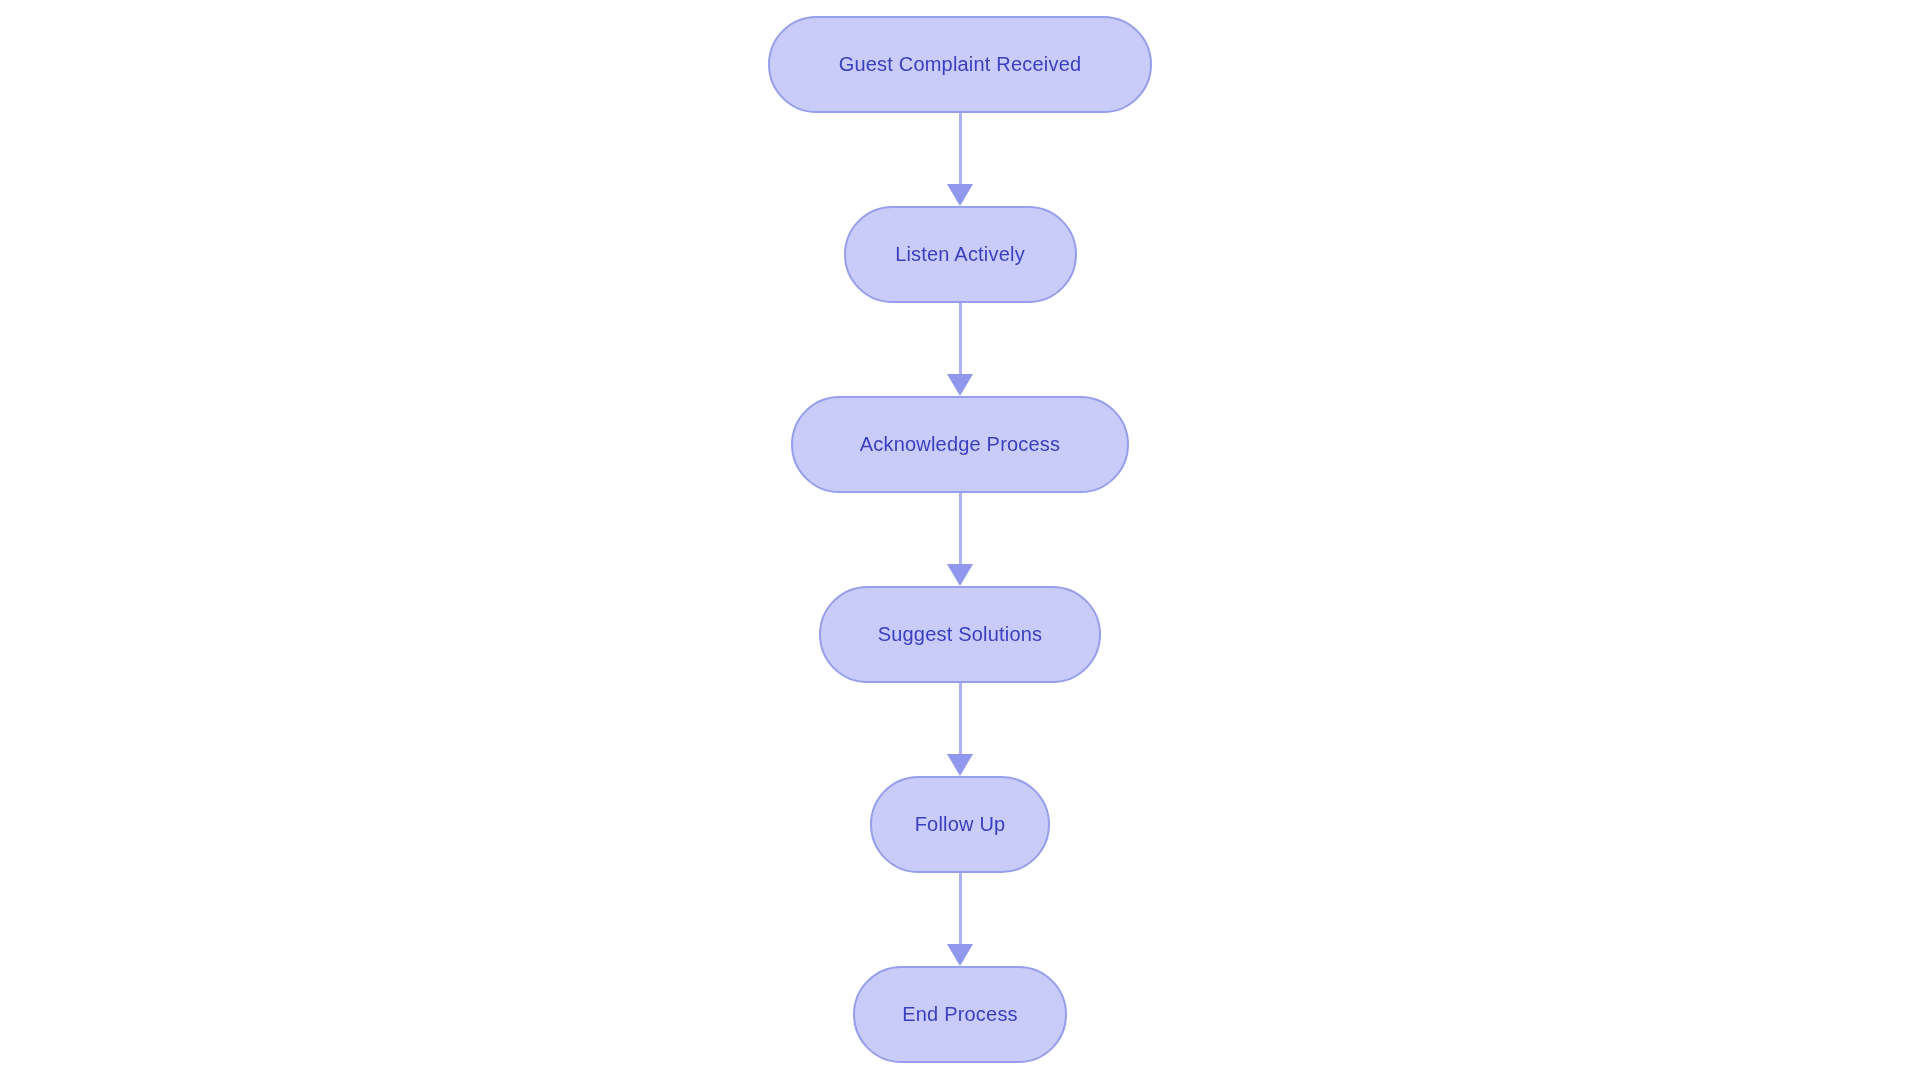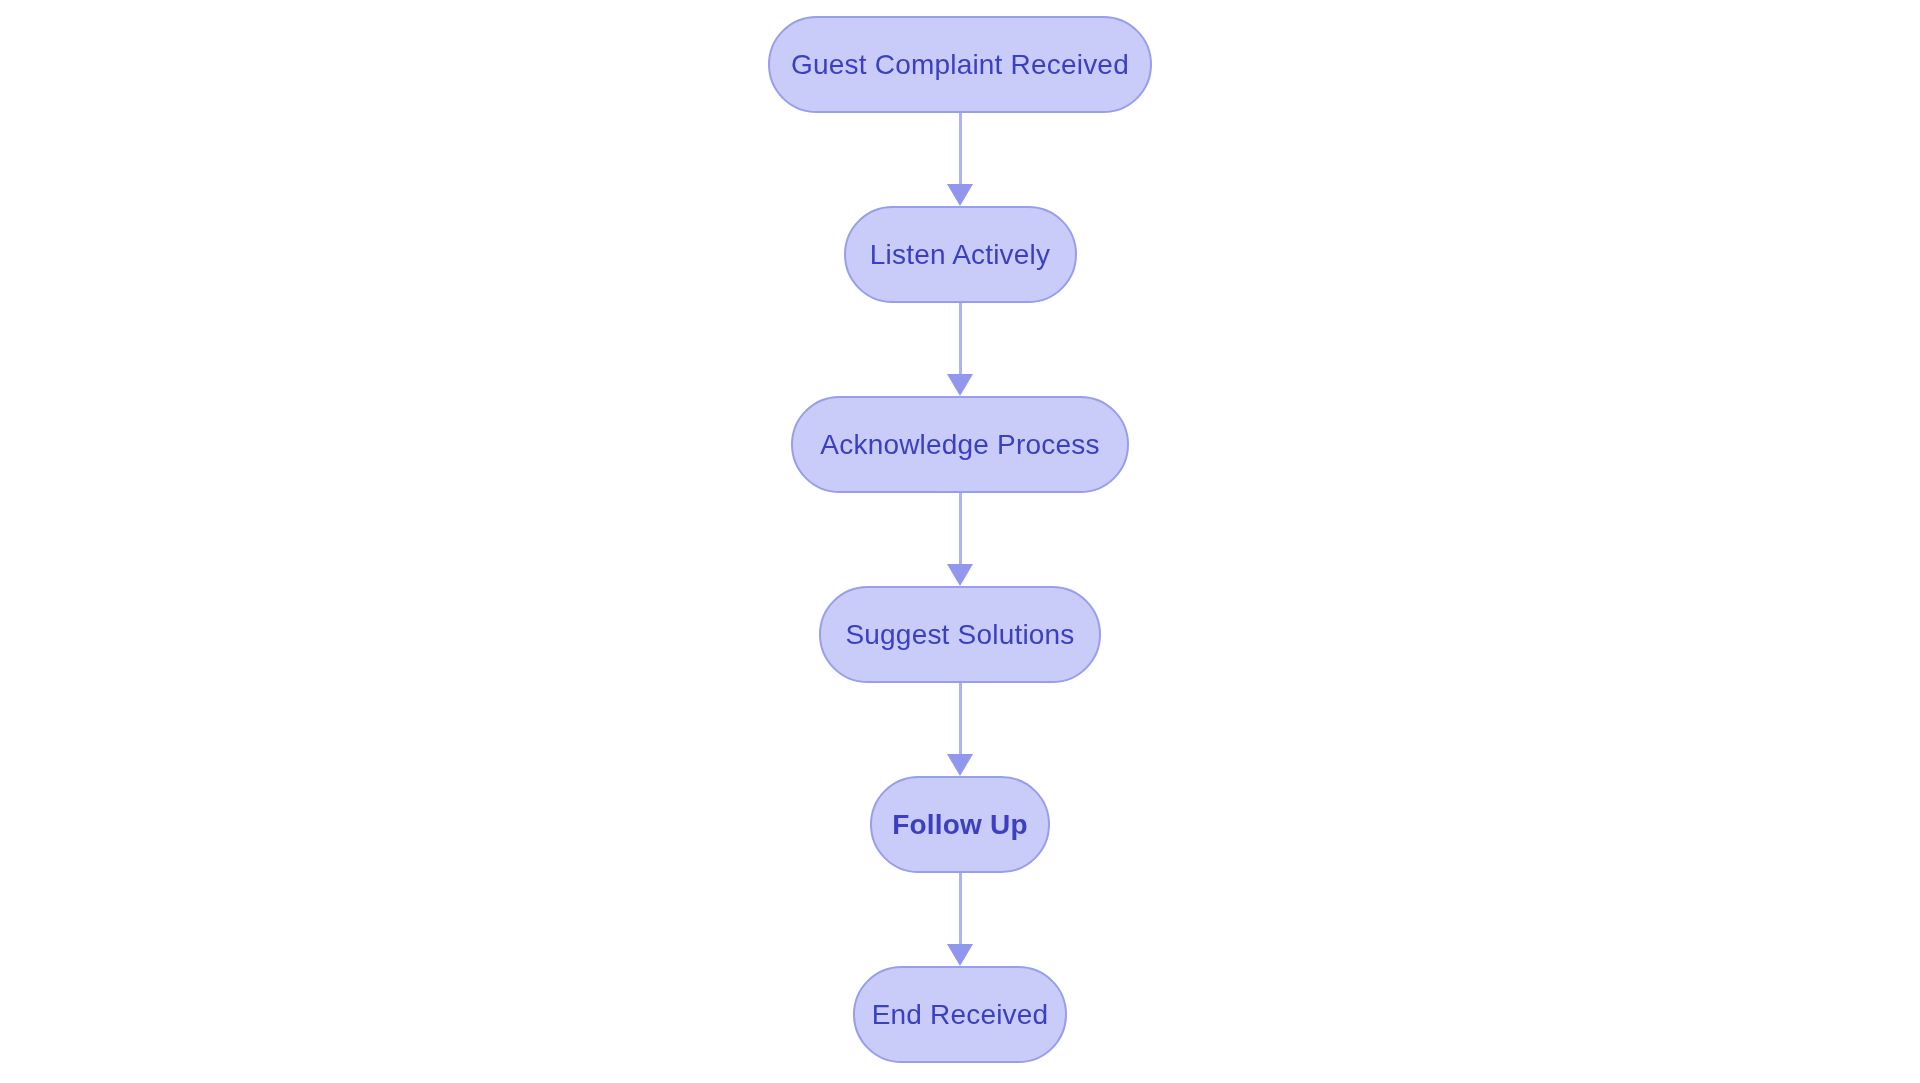--- a/index.html
+++ b/index.html
@@ -28,33 +28,33 @@
     display: flex;
     flex-direction: column;
     align-items: center;
   }
   .node {
     height: 97px;
     border-radius: 49px;
     background: var(--node-fill);
     border: 2px solid var(--node-border);
     color: var(--node-text);
-    font-size: 28px;
+    font-size: 20px;
     letter-spacing: 0.2px;
     display: flex;
     align-items: center;
     justify-content: center;
     text-align: center;
     flex: 0 0 auto;
   }
   .node-1 { width: 384px; }
   .node-2 { width: 233px; text-align: right; }
   .node-3 { width: 338px; }
   .node-4 { width: 282px; }
-  .node-5 { width: 180px; font-weight: bold; }
+  .node-5 { width: 180px; }
   .node-6 { width: 214px; }
   .arrow {
     height: 93px;
     width: 26px;
     display: flex;
     flex-direction: column;
     align-items: center;
     flex: 0 0 auto;
   }
   .arrow .line {
@@ -116,17 +116,17 @@
     <div class="node node-5">
       <span>Follow Up</span>
     </div>
 
     <div class="arrow">
       <div class="line"></div>
       <div class="head"></div>
     </div>
 
     <div class="node node-6">
-      <span>End Received</span>
+      <span>End Process</span>
     </div>
 
   </div>
 </div>
 
 </body></html>

